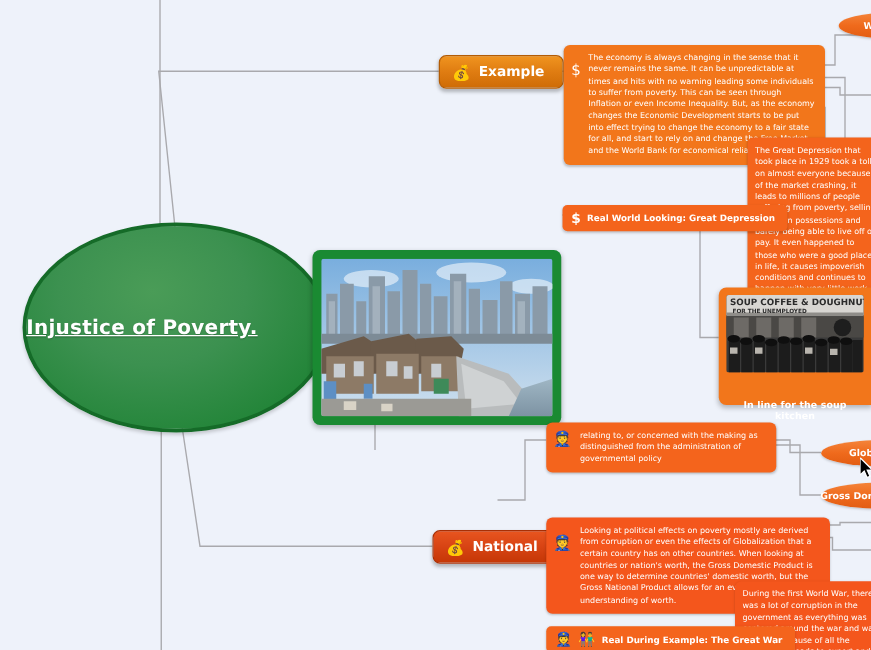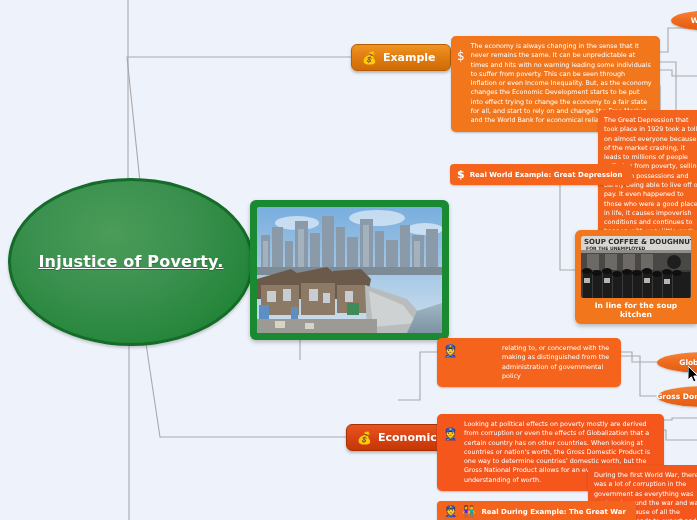--- a/index.html
+++ b/index.html
@@ -6,26 +6,26 @@
   body{
     width:697px;height:520px;overflow:hidden;position:relative;
     background:#eef2fa;
     font-family:"DejaVu Sans","Liberation Sans",sans-serif;
   }
   #canvas{position:absolute;inset:0;width:697px;height:520px;}
   #links{position:absolute;left:0;top:0;width:697px;height:520px;}
 
   
   .central{
-    position:absolute;left:8px;top:178px;width:240px;height:162px;
+    position:absolute;left:18px;top:178px;width:240px;height:162px;
     border-radius:50%;
     background:radial-gradient(ellipse at 42% 32%, #4a9c57 0%, #3c9150 38%, #218437 80%, #1a7a31 100%);
     border:3px solid #156b28;
     box-shadow:0 2px 3px rgba(0,0,0,.18);
-    display:flex;align-items:center;justify-content:center;
+    display:flex;align-items:center;
   }
   .central-label{
     color:#ffffff;font-size:16px;font-weight:bold;line-height:1.45;
     text-align:center;text-decoration:underline;
     text-shadow:0 1px 1px rgba(0,0,0,.25);
     letter-spacing:.2px;
   }
 
   
   .topic{
@@ -62,21 +62,21 @@
   .card .ico{font-size:12px;line-height:1.1;flex:0 0 auto;padding-top:8px;}
   .card .body{flex:1 1 auto;}
   .card b{font-weight:normal;}
 
   #card-economic{left:451px;top:36px;width:195px;}
   #card-gd{left:598px;top:110px;width:99px;border-radius:5px 0 0 5px;overflow:hidden;}
   #card-political{left:437px;top:414px;width:213px;background:#f4561c;}
   #card-gw{left:588px;top:465px;width:109px;background:#f4561c;border-radius:5px 0 0 5px;overflow:hidden;}
   #card-def{left:437px;top:338px;width:170px;background:#f4641c;}
   #card-def .ico{padding-top:1px;}
-  #card-def .body{font-size:6.4px;margin-left:38px;}
+  #card-def .body{font-size:6.4px;}
 
   
   .example{
     position:absolute;display:flex;align-items:center;gap:5px;
     background:#f4641c;color:#fff;border-radius:4px;
     padding:5px 10px 5px 7px;font-size:7px;font-weight:bold;
     box-shadow:0 1px 2px rgba(0,0,0,.2);white-space:nowrap;
   }
   #ex-gd{left:450px;top:164px;}
   #ex-gw{left:437px;top:501px;}
@@ -90,21 +90,21 @@
     left:250px;top:200px;width:199px;height:140px;
     background:#1a8a32;border-radius:6px;padding:7px;box-sizing:border-box;
   }
   #img-soup{
     left:575px;top:230px;width:122px;height:94px;
     background:#f2761b;border-radius:6px 0 0 6px;padding:6px 6px 2px 6px;box-sizing:border-box;
   }
   .photo{width:100%;height:100%;display:block;border-radius:2px;}
   .caption{
     color:#fff;font-size:7.5px;font-weight:bold;text-align:center;
-    padding-top:3px;letter-spacing:.1px;
+    padding-top:21px;letter-spacing:.1px;
   }
 
   
   .pill{
     position:absolute;display:flex;align-items:center;justify-content:center;
     color:#fff;font-size:7.5px;font-weight:bold;white-space:nowrap;
     border-radius:50%;
     background:linear-gradient(180deg,#f4843a 0%,#ef6a1c 50%,#e25c12 100%);
     box-shadow:0 1px 2px rgba(0,0,0,.2);
     padding:0 14px;
@@ -160,35 +160,35 @@
     <div class="central-label">Injustice of Poverty.</div>
   </div>
 
   <div class="topic economic" id="topic-economic">
     <span class="ico">💰</span>
     <span>Example</span>
   </div>
 
   <div class="topic political" id="topic-political">
     <span class="ico">💰</span>
-    <span>Economic</span>
+    <span>National</span>
   </div>
 
   <div class="card" id="card-economic">
     <span class="ico">$</span>
     <div class="body"><span>The economy is always changing in the sense that it never remains the same. It can be unpredictable at times and hits with no warning leading some individuals to suffer from poverty. This can be seen through </span><b>Inflation</b><span> or even </span><b>Income Inequality</b><span>. But, as the economy changes the </span><b>Economic Development</b><span> starts to be put into effect trying to change the economy to a fair state for all, and start to rely on and change the </span><b>Free Market</b><span> and the </span><b>World Bank</b><span> for economical reliance.</span></div>
   </div>
 
   <div class="card flat" id="card-gd">
     <div class="body">The Great Depression that took place in 1929 took a toll on almost everyone because of the market crashing, it leads to millions of people suffering from poverty, selling their own possessions and barely being able to live off of pay. It even happened to those who were a good place in life, it causes impoverish conditions and continues to happen with very little work available at the time leading to an inflation of the dollar leading to all of the goods to skyrocket in price and make it even more difficult.</div>
   </div>
 
   <div class="example" id="ex-gd">
     <span class="ico">$</span>
-    <span>Real World Example: Great Depression</span>
+    <span>Real World Looking: Great Depression</span>
   </div>
 
   <div class="imgnode" id="img-slum">
     <svg class="photo" viewBox="0 0 185 126" preserveAspectRatio="none">
       <defs>
         <linearGradient id="sky" x1="0" y1="0" x2="0" y2="1">
           <stop offset="0%" stop-color="#79aede"></stop>
             <stop offset="100%" stop-color="#cfe0ee"></stop>
         </linearGradient>
         <linearGradient id="water" x1="0" y1="0" x2="0" y2="1">

